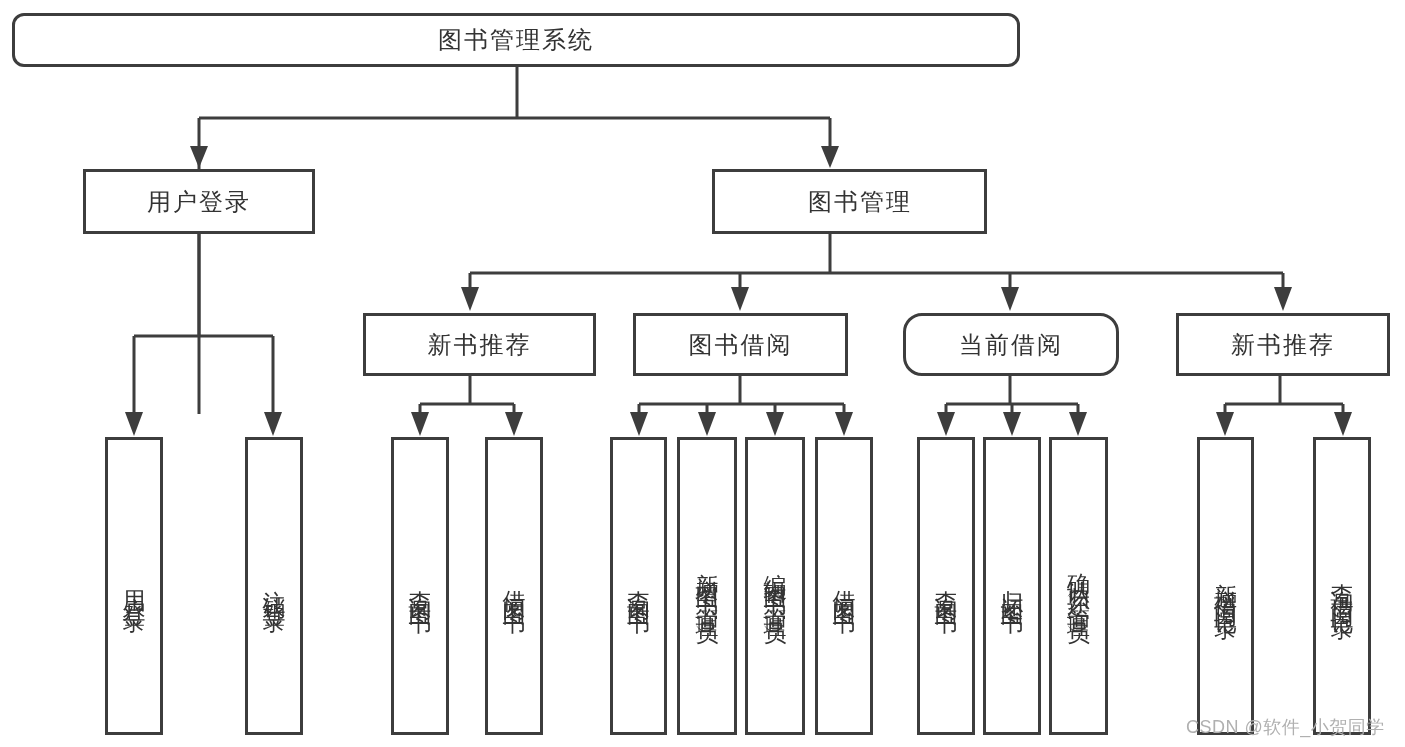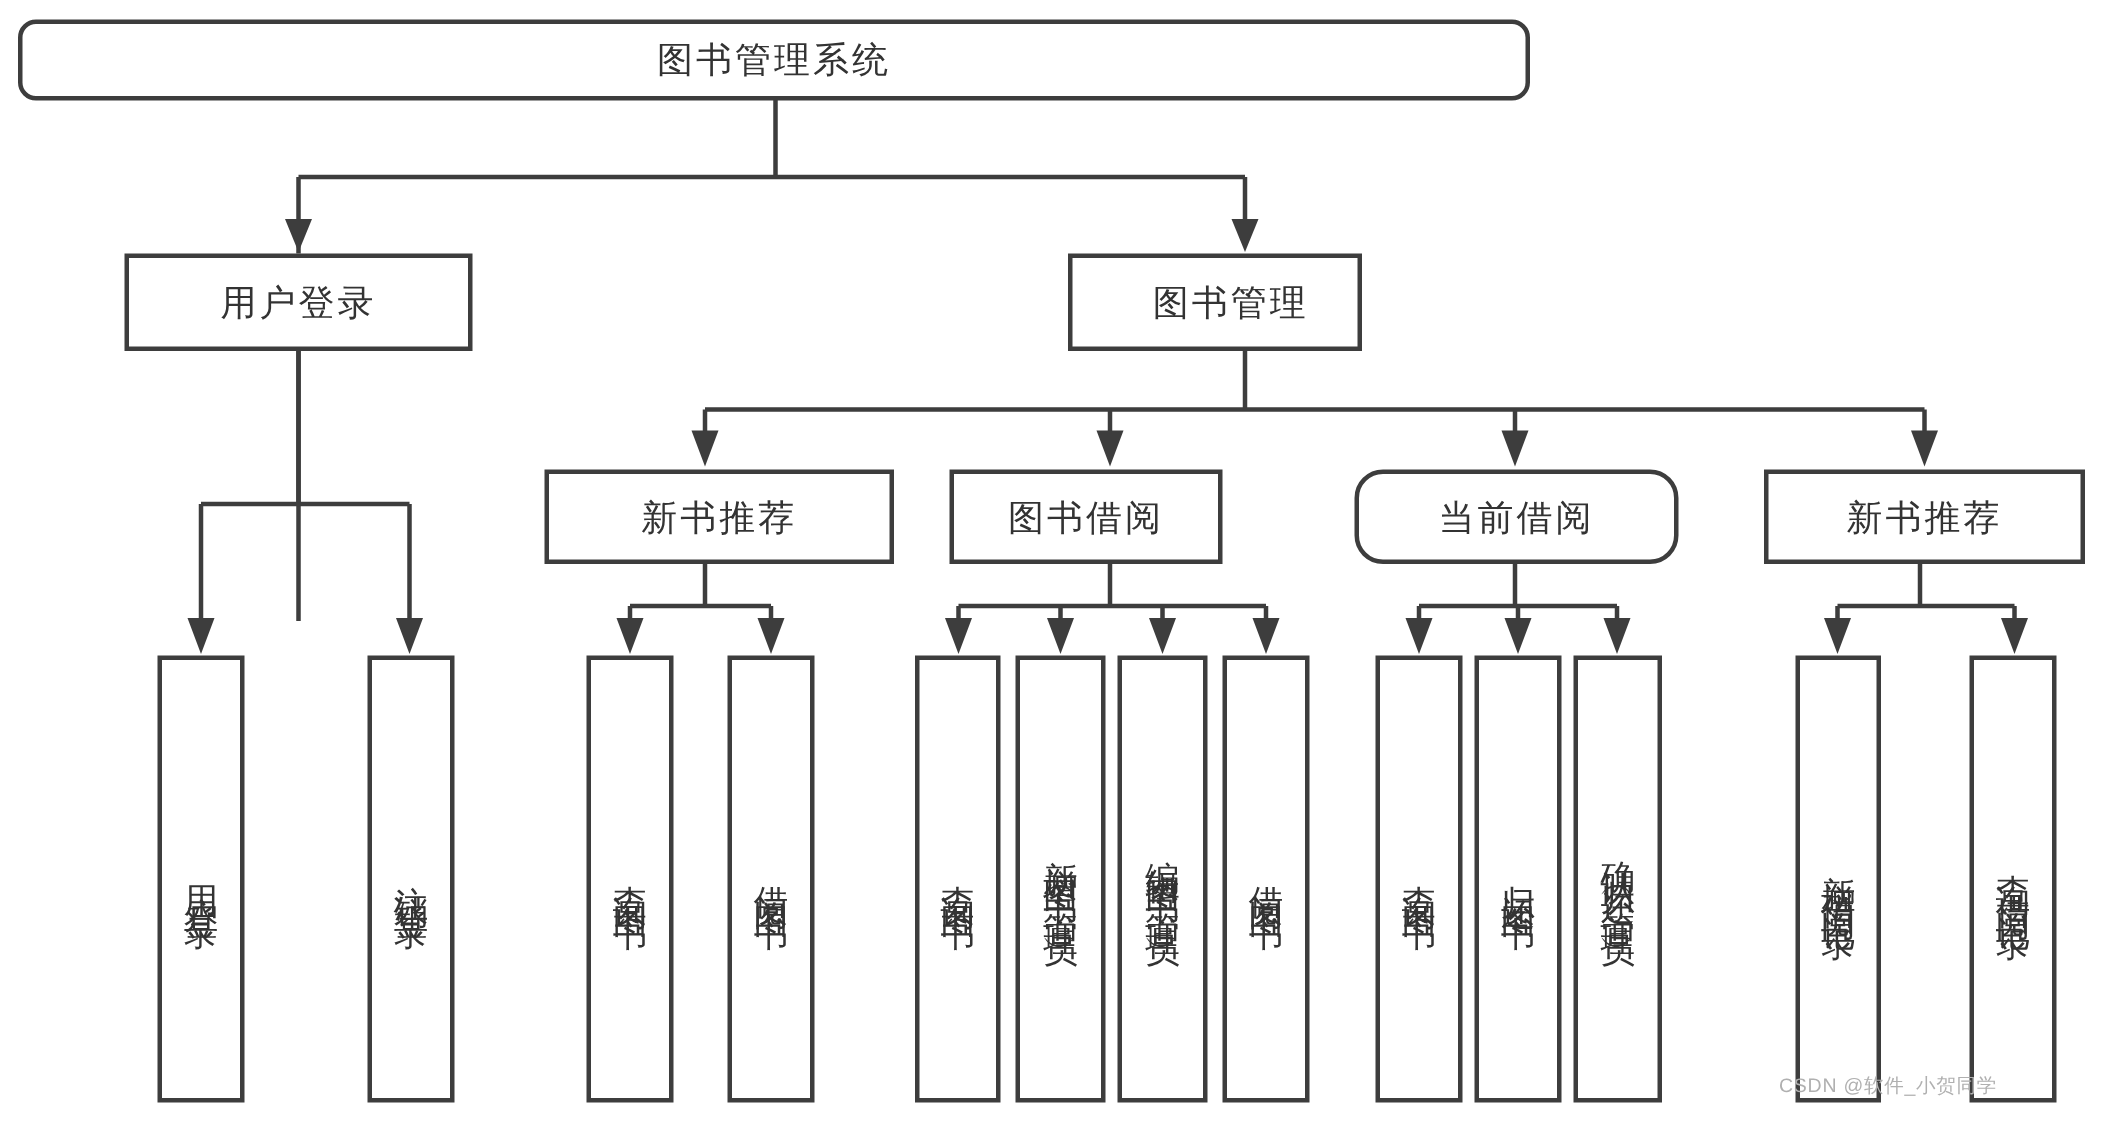--- a/index.html
+++ b/index.html
@@ -40,44 +40,44 @@
   .v-box {
     writing-mode: vertical-rl;
     text-orientation: mixed;
     font-size: 23px;
     letter-spacing: 7px;
     line-height: 1;
   }
   
   .n-root      { left: 12px;   top: 13px;  width: 1008px; height: 54px; border-radius: 12px; }
   .n-login     { left: 83px;   top: 169px; width: 232px;  height: 65px; }
-  .n-mgmt      { left: 712px;  top: 169px; width: 196px;  height: 65px; padding-left: 21px; }
+  .n-mgmt      { left: 712px;  top: 169px; width: 275px;  height: 65px; padding-left: 21px; }
   .n-rec       { left: 363px;  top: 313px; width: 233px;  height: 63px; }
-  .n-borrow    { left: 633px;  top: 313px; width: 182px;  height: 63px; }
+  .n-borrow    { left: 633px;  top: 313px; width: 215px;  height: 63px; }
   .n-current   { left: 903px;  top: 313px; width: 216px;  height: 63px; border-radius: 19px; }
   .n-records   { left: 1176px; top: 313px; width: 214px;  height: 63px; }
   .leaf        { top: 437px; height: 298px; }
   .n-a1 { left: 105px;  width: 58px; }
   .n-a2 { left: 245px;  width: 58px; }
   .n-b1 { left: 391px;  width: 58px; }
   .n-b2 { left: 485px;  width: 58px; }
   .n-c1 { left: 610px;  width: 57px; }
   .n-c2 { left: 677px;  width: 60px; }
   .n-c3 { left: 745px;  width: 60px; }
   .n-c4 { left: 815px;  width: 58px; }
   .n-d1 { left: 917px;  width: 58px; }
   .n-d2 { left: 983px;  width: 58px; }
   .n-d3 { left: 1049px; width: 59px; }
   .n-e1 { left: 1197px; width: 57px; }
   .n-e2 { left: 1313px; width: 58px; }
   #watermark {
     position: absolute;
     left: 1186px;
     top: 715px;
-    font-size: 13px;
+    font-size: 18px;
     letter-spacing: 0.5px;
     color: var(--watermark);
     z-index: 3;
     white-space: nowrap;
   }
 </style>
 </head>
 <body>
 
 <div id="canvas">

